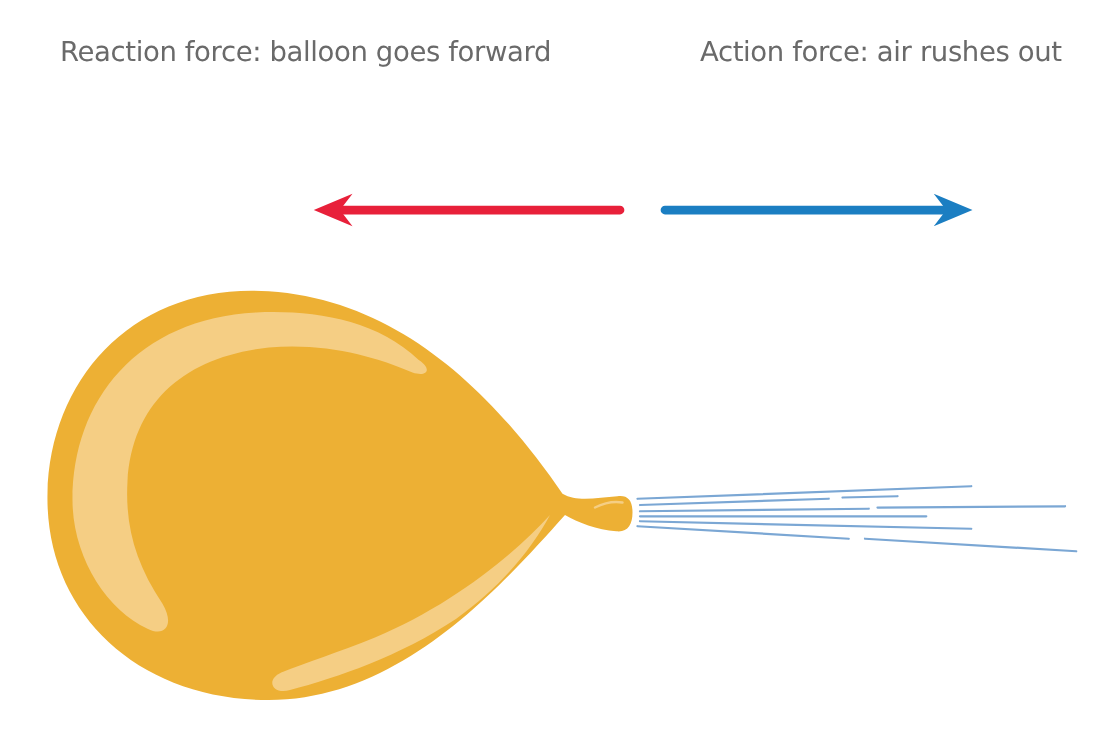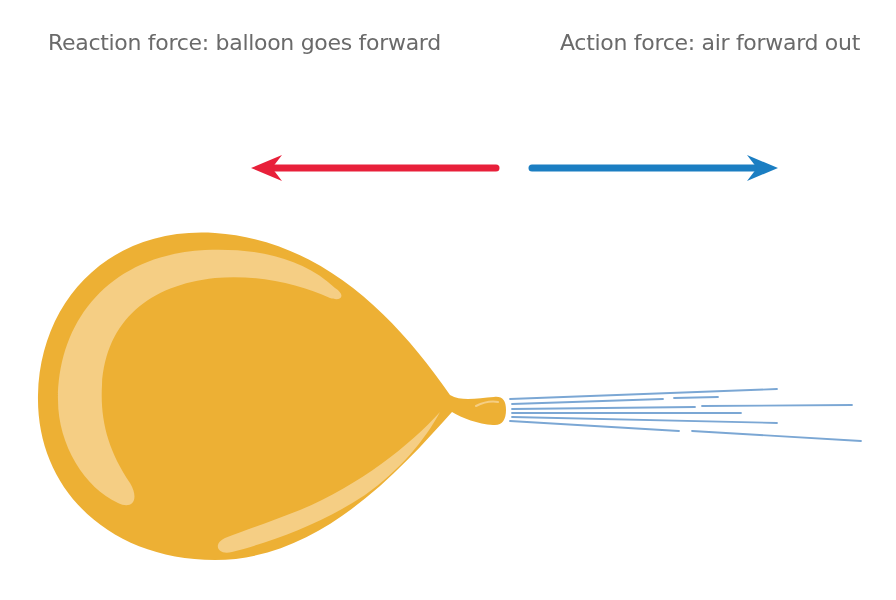--- a/index.html
+++ b/index.html
@@ -28,21 +28,21 @@
     svg.diagram {
       position: absolute;
       left: 0;
       top: 0;
     }
   </style>
 </head>
 <body>
 
 <div id="label-reaction" class="label">Reaction force: balloon goes forward</div>
-<div id="label-action" class="label">Action force: air forward out</div>
+<div id="label-action" class="label">Action force: air rushes out</div>
 
 <svg class="diagram" width="896" height="600" viewBox="0 0 896 600">
 
   <g>
     <line id="red-shaft" x1="496" y1="168" x2="272" y2="168" stroke="#E8203A" stroke-width="7" stroke-linecap="round"></line>
     <path id="red-head" d="M251,168 L282,155 L272,168 L282,181 Z" fill="#E8203A"></path>
   </g>
 
   <g>
     <line id="blue-shaft" x1="532" y1="168" x2="758" y2="168" stroke="#1B7EC2" stroke-width="7" stroke-linecap="round"></line>

